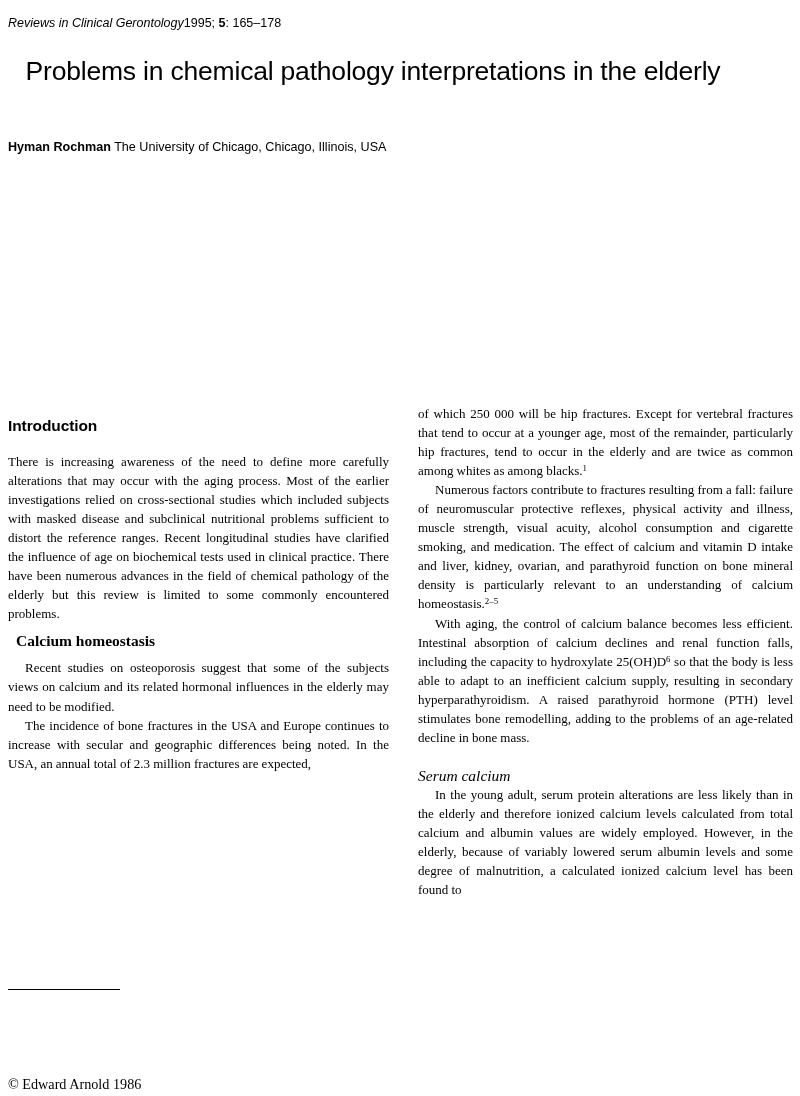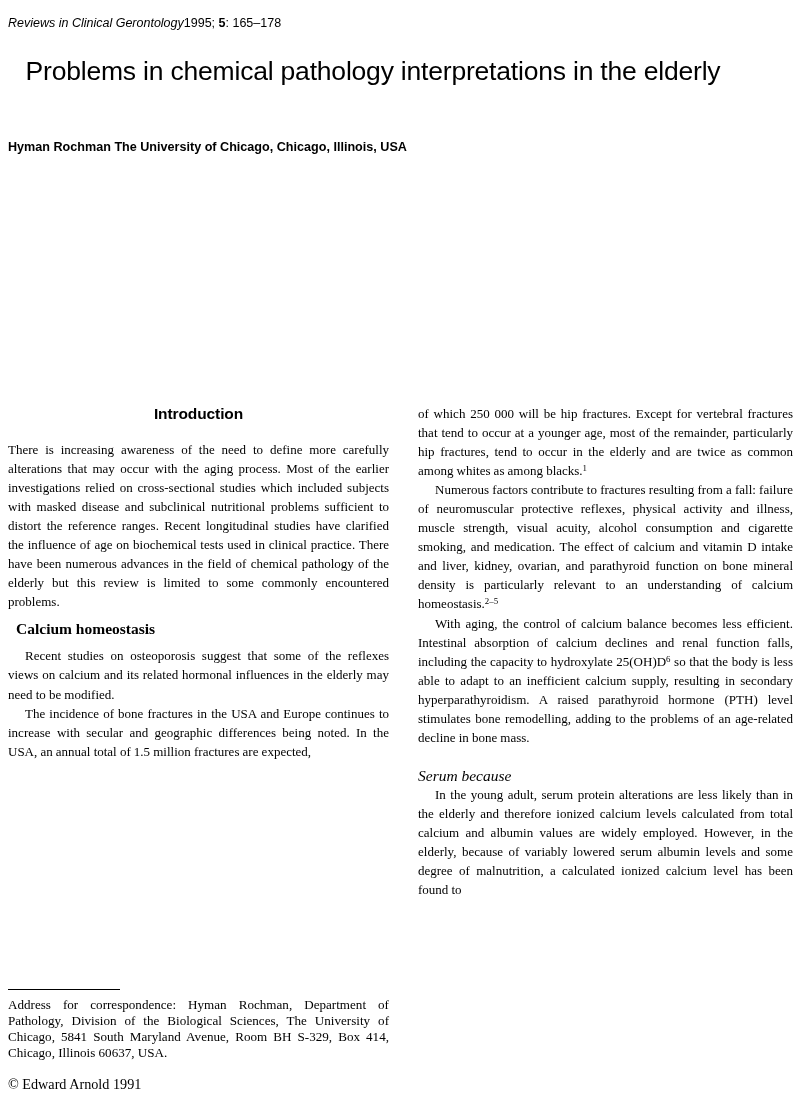--- a/index.html
+++ b/index.html
@@ -62,21 +62,21 @@
     width: 760px;
     font-family: "Liberation Sans", sans-serif;
     font-size: 12.6px;
     line-height: 16px;
     white-space: nowrap;
   }
   .byline .author {
     font-weight: bold;
   }
   .byline .affil {
-    font-weight: bold;
+    font-weight: normal;
   }
 
   
   .col {
     position: absolute;
     top: 396px;
   }
   .col-left {
     left: 8px;
     width: 381px;
@@ -84,23 +84,22 @@
   .col-right {
     left: 418px;
     width: 375px;
   }
 
   h2.sec-head {
     font-family: "Liberation Sans", sans-serif;
     font-size: 15.5px;
     line-height: 19px;
     font-weight: bold;
-    margin: 0 0 17px 0;
+    margin: 12px 0 17px 0;
     letter-spacing: -0.1px;
-    text-align: center;
   }
   h2.sec-head.spaced-above {
     margin-top: 26px;
   }
   h3.sub-head {
     font-family: "Liberation Serif", serif;
     font-size: 15.5px;
     line-height: 19px;
     font-weight: bold;
     margin: 8px;
@@ -177,29 +176,28 @@
 
   <div class="byline">
     <span class="author">Hyman Rochman</span>
     <span class="affil">The University of Chicago, Chicago, Illinois, USA</span>
   </div>
 
   <div class="col col-left">
     <h2 class="sec-head">Introduction</h2>
     <p class="body">There is increasing awareness of the need to define more carefully alterations that may occur with the aging process. Most of the earlier investigations relied on cross-sectional studies which included subjects with masked disease and subclinical nutritional problems sufficient to distort the reference ranges. Recent longitudinal studies have clarified the influence of age on biochemical tests used in clinical practice. There have been numerous advances in the field of chemical pathology of the elderly but this review is limited to some commonly encountered problems.</p>
     <h3 class="sub-head">Calcium homeostasis</h3>
-    <p class="body indent">Recent studies on osteoporosis suggest that some of the reflexes views on calcium and its related hormonal influences in the elderly may need to be modified.</p>
-    <p class="body indent">The incidence of bone fractures in the USA and Europe continues to increase with secular and geographic differences being noted. In the USA, an annual total of 1.5 million fractures are expected,</p>
+    <p class="body indent">Recent studies on osteoporosis suggest that some of the subjects views on calcium and its related hormonal influences in the elderly may need to be modified.</p>
+    <p class="body indent">The incidence of bone fractures in the USA and Europe continues to increase with secular and geographic differences being noted. In the USA, an annual total of 2.3 million fractures are expected,</p>
   </div>
 
   <div class="col col-right">
     <p class="body"><span>of which 250 000 will be hip fractures. Except for vertebral fractures that tend to occur at a younger age, most of the remainder, particularly hip fractures, tend to occur in the elderly and are twice as common among whites as among blacks.</span><sup>1</sup></p>
     <p class="body indent"><span>Numerous factors contribute to fractures resulting from a fall: failure of neuromuscular protective reflexes, physical activity and illness, muscle strength, visual acuity, alcohol consumption and cigarette smoking, and medication. The effect of calcium and vitamin D intake and liver, kidney, ovarian, and parathyroid function on bone mineral density is particularly relevant to an understanding of calcium homeostasis.</span><sup>2–5</sup></p>
     <p class="body indent"><span>With aging, the control of calcium balance becomes less efficient. Intestinal absorption of calcium declines and renal function falls, including the capacity to hydroxylate 25(OH)D</span><sup>6</sup><span> so that the body is less able to adapt to an inefficient calcium supply, resulting in secondary hyperparathyroidism. A raised parathyroid hormone (PTH) level stimulates bone remodelling, adding to the problems of an age-related decline in bone mass.</span></p>
-    <h3 class="sub-head-italic gap-before" style="margin-top:19px">Serum because</h3>
+    <h3 class="sub-head-italic gap-before" style="margin-top:19px">Serum calcium</h3>
     <p class="body indent">In the young adult, serum protein alterations are less likely than in the elderly and therefore ionized calcium levels calculated from total calcium and albumin values are widely employed. However, in the elderly, because of variably lowered serum albumin levels and some degree of malnutrition, a calculated ionized calcium level has been found to</p>
   </div>
 
   <div class="footnote-rule"></div>
-  <p class="footnote">Address for correspondence: Hyman Rochman, Department of Pathology, Division of the Biological Sciences, The University of Chicago, 5841 South Maryland Avenue, Room BH S-329, Box 414, Chicago, Illinois 60637, USA.</p>
-  <p class="copyright">© Edward Arnold 1991</p>
+  <p class="copyright">© Edward Arnold 1986</p>
 
 </div>
 
 </body></html>

